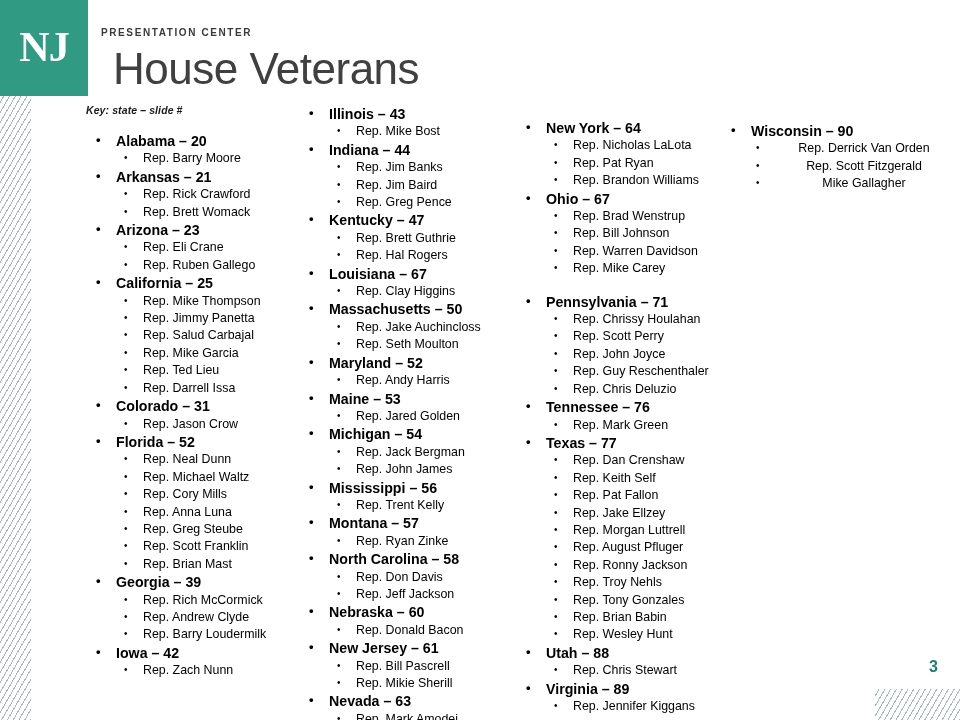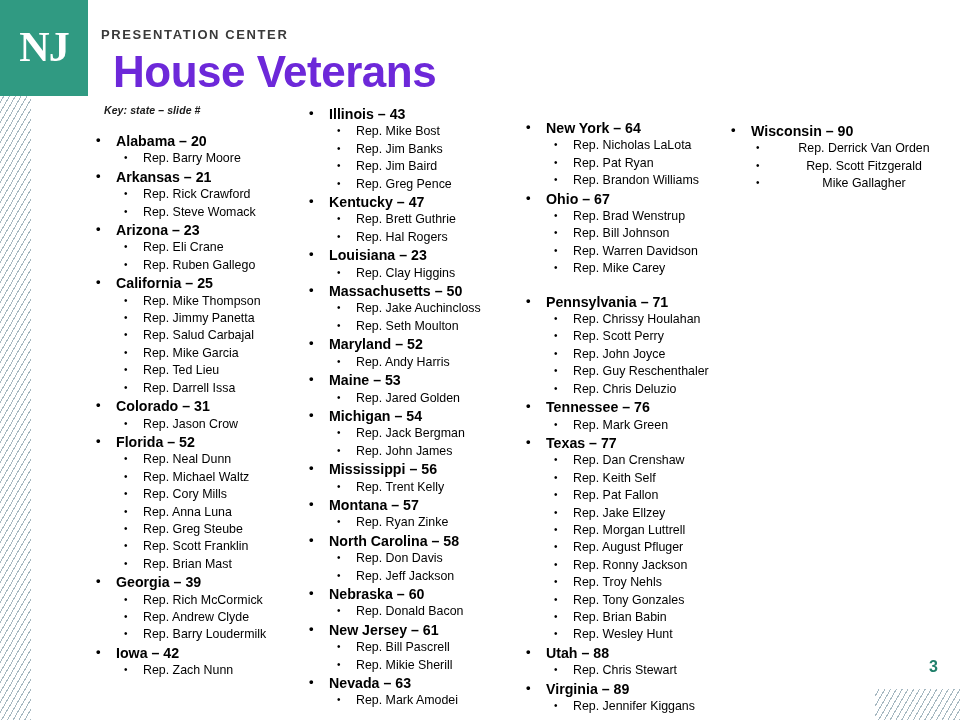--- a/index.html
+++ b/index.html
@@ -60,39 +60,39 @@
     margin-top: -2px;
   }
 
   
   #header {
     position: absolute;
     left: 101px;
     top: 28px;
   }
   #brandline {
-    font-size: 13px;
+    font-size: 10px;
     font-weight: bold;
     letter-spacing: 1.6px;
     color: #3a3a3a;
     line-height: 1;
   }
   #slide-title {
     font-size: 44px;
-    font-weight: bold;
-    color: #6d28d9;
+    font-weight: normal;
+    color: #404040;
     line-height: 1;
     letter-spacing: -0.5px;
     margin-top: 9px;
     margin-left: 12px;
     white-space: nowrap;
   }
   #key-note {
     position: absolute;
-    left: 104px;
+    left: 86px;
     top: 104px;
     font-size: 10.5px;
     font-style: italic;
     font-weight: bold;
     color: #1a1a1a;
     letter-spacing: .1px;
   }
 
   
   #page-number {
@@ -170,21 +170,21 @@
 </div>
 <div id="key-note">Key: state – slide #</div>
 
 <div id="page-number">3</div>
 
 <div class="column" id="col-1">
     <div class="state">Alabama – 20</div>
     <div class="rep">Rep.  Barry Moore</div>
     <div class="state">Arkansas – 21</div>
     <div class="rep">Rep.  Rick Crawford</div>
-    <div class="rep">Rep.  Steve  Womack</div>
+    <div class="rep">Rep.  Brett  Womack</div>
     <div class="state">Arizona – 23</div>
     <div class="rep">Rep.  Eli Crane</div>
     <div class="rep">Rep.  Ruben  Gallego</div>
     <div class="state">California – 25</div>
     <div class="rep">Rep.  Mike Thompson</div>
     <div class="rep">Rep.  Jimmy Panetta</div>
     <div class="rep">Rep.  Salud Carbajal</div>
     <div class="rep">Rep.  Mike Garcia</div>
     <div class="rep">Rep.  Ted Lieu</div>
     <div class="rep">Rep.  Darrell  Issa</div>
@@ -201,27 +201,28 @@
     <div class="state">Georgia – 39</div>
     <div class="rep">Rep.  Rich McCormick</div>
     <div class="rep">Rep.  Andrew Clyde</div>
     <div class="rep">Rep.  Barry Loudermilk</div>
     <div class="state">Iowa – 42</div>
     <div class="rep">Rep. Zach Nunn</div>
   </div>
 <div class="column" id="col-2">
     <div class="state">Illinois – 43</div>
     <div class="rep">Rep.  Mike Bost</div>
+    <div class="state">Indiana – 44</div>
     <div class="rep">Rep.  Jim Banks</div>
     <div class="rep">Rep.  Jim Baird</div>
     <div class="rep">Rep.  Greg  Pence</div>
     <div class="state">Kentucky – 47</div>
     <div class="rep">Rep.  Brett Guthrie</div>
     <div class="rep">Rep.  Hal Rogers</div>
-    <div class="state">Louisiana – 23</div>
+    <div class="state">Louisiana – 67</div>
     <div class="rep">Rep.  Clay Higgins</div>
     <div class="state">Massachusetts – 50</div>
     <div class="rep">Rep.  Jake Auchincloss</div>
     <div class="rep">Rep.  Seth Moulton</div>
     <div class="state">Maryland – 52</div>
     <div class="rep">Rep.  Andy Harris</div>
     <div class="state">Maine – 53</div>
     <div class="rep">Rep.  Jared  Golden</div>
     <div class="state">Michigan – 54</div>
     <div class="rep">Rep.  Jack Bergman</div>

